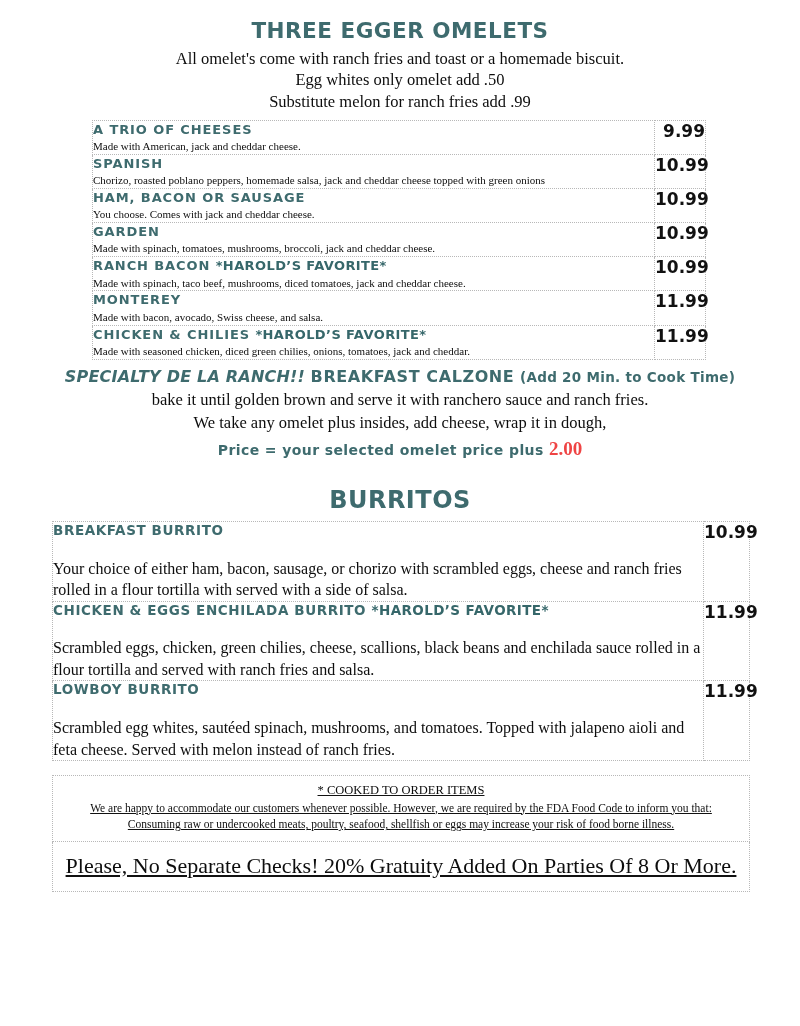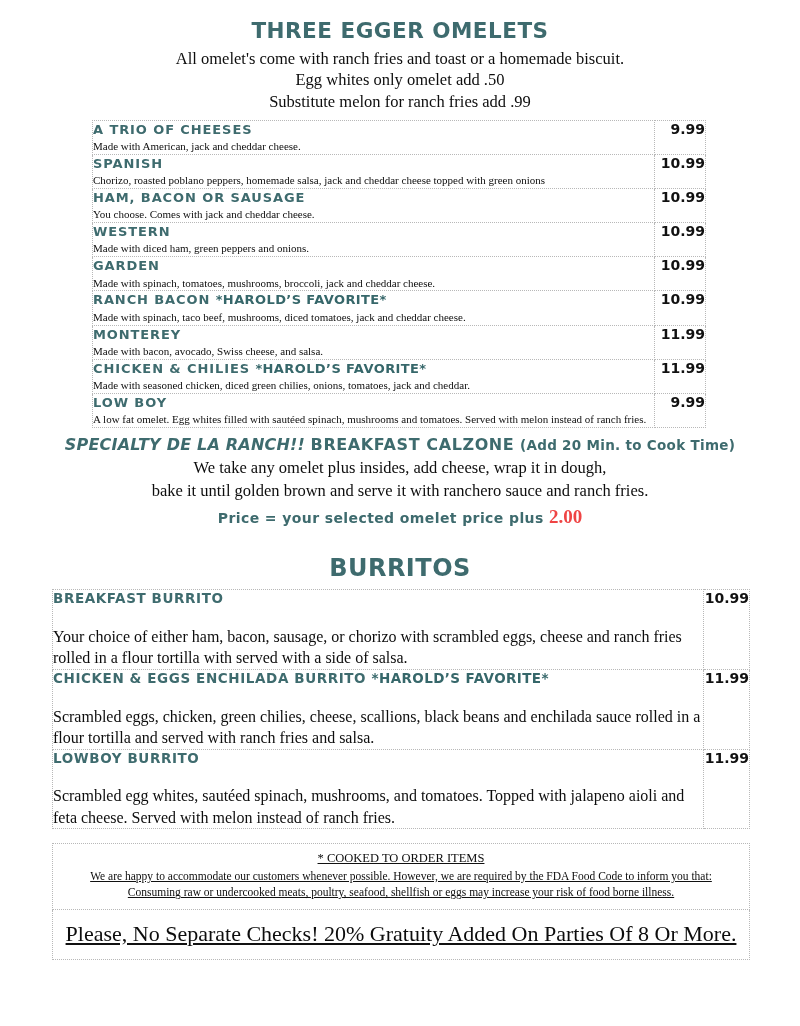--- a/index.html
+++ b/index.html
@@ -73,21 +73,21 @@
     padding: 0;
   }
   .cell-main {
     padding: 5px 8px 7px 9px;
   }
   .cell-price {
     padding: 6px 9px 7px 4px;
     text-align: right;
     font-family: "DejaVu Sans", sans-serif;
     font-weight: bold;
-    font-size: 14px;
+    font-size: 17px;
     color: #111111;
     white-space: nowrap;
   }
   #omelets-table .cell-price { width: 50px; }
   #burritos-table .cell-price { width: 45px; }
 
   .item-name {
     font-family: "DejaVu Sans", sans-serif;
     font-weight: bold;
     font-size: 13px;
@@ -237,27 +237,20 @@
       </tr>
       <tr>
         <td class="cell-main">
           <div class="item-name"><span>HAM, BACON OR SAUSAGE</span><span class="item-fav"></span></div>
           <div class="item-desc">You choose.  Comes with jack and cheddar cheese.</div>
         </td>
         <td class="cell-price">10.99</td>
       </tr>
       <tr>
         <td class="cell-main">
-          <div class="item-name"><span>WESTERN</span><span class="item-fav"></span></div>
-          <div class="item-desc">Made with diced ham, green peppers and onions.</div>
-        </td>
-        <td class="cell-price">10.99</td>
-      </tr>
-      <tr>
-        <td class="cell-main">
           <div class="item-name"><span>GARDEN</span><span class="item-fav"></span></div>
           <div class="item-desc">Made with spinach, tomatoes, mushrooms, broccoli, jack and cheddar cheese.</div>
         </td>
         <td class="cell-price">10.99</td>
       </tr>
       <tr>
         <td class="cell-main">
           <div class="item-name"><span>RANCH BACON </span><span class="item-fav">*HAROLD’S FAVORITE*</span></div>
           <div class="item-desc">Made with spinach, taco beef, mushrooms, diced tomatoes, jack and cheddar cheese.</div>
         </td>
@@ -270,34 +263,27 @@
         </td>
         <td class="cell-price">11.99</td>
       </tr>
       <tr>
         <td class="cell-main">
           <div class="item-name"><span>CHICKEN &amp; CHILIES </span><span class="item-fav">*HAROLD’S FAVORITE*</span></div>
           <div class="item-desc">Made with seasoned chicken, diced green chilies, onions, tomatoes, jack and cheddar.</div>
         </td>
         <td class="cell-price">11.99</td>
       </tr>
-      <tr>
-        <td class="cell-main">
-          <div class="item-name"><span>LOW BOY</span><span class="item-fav"></span></div>
-          <div class="item-desc">A low fat omelet.  Egg whites filled with sautéed spinach, mushrooms and tomatoes.  Served with melon instead of ranch fries.</div>
-        </td>
-        <td class="cell-price">9.99</td>
-      </tr>
     </tbody>
   </table>
 
   <div class="calzone">
     <div class="calzone-head"><span class="ital">SPECIALTY DE LA RANCH!!</span> <span class="upright">BREAKFAST CALZONE</span> <span class="paren">(Add 20 Min. to Cook Time)</span></div>
+    <div class="calzone-body">bake it until golden brown and serve it with ranchero sauce and ranch fries.</div>
     <div class="calzone-body">We take any omelet plus insides, add cheese, wrap it in dough,</div>
-    <div class="calzone-body">bake it until golden brown and serve it with ranchero sauce and ranch fries.</div>
     <div class="calzone-price"><span>Price = your selected omelet price plus</span> <span class="amount">2.00</span></div>
   </div>
 
   <div class="section-gap"></div>
 
   <div class="section-title" id="burritos-title">BURRITOS</div>
 
   <table class="menu-table" id="burritos-table">
     <tbody>
       <tr>

